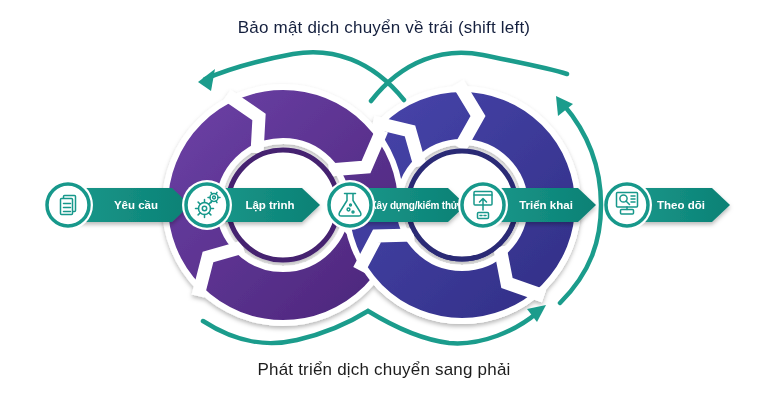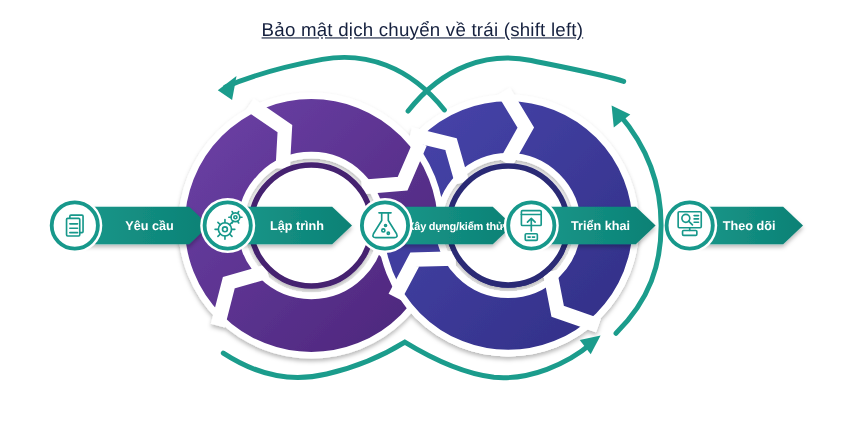--- a/index.html
+++ b/index.html
@@ -4,38 +4,39 @@
 <style>
   html,body{margin:0;padding:0;background:#fff;}
   .canvas{
     position:relative;width:768px;height:402px;background:#fff;overflow:hidden;
     font-family:"Liberation Sans",sans-serif;
   }
   .title{
     position:absolute;left:0;width:768px;text-align:center;
     font-size:17px;letter-spacing:.2px;
   }
-  .title.top{top:18px;color:var(--title-top);text-decoration:underline;}
+  .title.top{top:18px;color:var(--title-top);}
   .title.bottom{top:360px;color:var(--title-bottom);}
   svg text{
     font-family:"Liberation Sans",sans-serif;
     font-weight:bold;fill:#ffffff;font-size:11.5px;
   }
   svg text.small{font-size:10px;letter-spacing:-0.2px;}
   .ring-cut{fill:none;stroke:#fff;stroke-width:13;stroke-linejoin:miter;stroke-linecap:butt;}
   .arc{fill:none;stroke:var(--arc-teal);stroke-width:4.5;stroke-linecap:round;}
   .arc-head{fill:var(--arc-teal);stroke:none;}
   .stage-icon{fill:none;stroke:var(--teal);stroke-width:1.5;stroke-linecap:round;stroke-linejoin:round;}
 </style>
 </head>
 <body>
 
 <div class="canvas">
 
   <div class="title top">Bảo mật dịch chuyển về trái (shift left)</div>
+  <div class="title bottom">Phát triển dịch chuyển sang phải</div>
 
   <svg viewBox="0 0 768 402" width="768" height="402">
     <defs>
       <linearGradient id="gradPurple" x1="0" y1="0" x2="1" y2="1">
         <stop offset="0" style="stop-color:var(--purple-light)"></stop>
         <stop offset="1" style="stop-color:var(--purple-dark)"></stop>
       </linearGradient>
       <linearGradient id="gradIndigo" x1="0" y1="0" x2="1" y2="1">
         <stop offset="0" style="stop-color:var(--indigo-light)"></stop>
         <stop offset="1" style="stop-color:var(--indigo-dark)"></stop>

